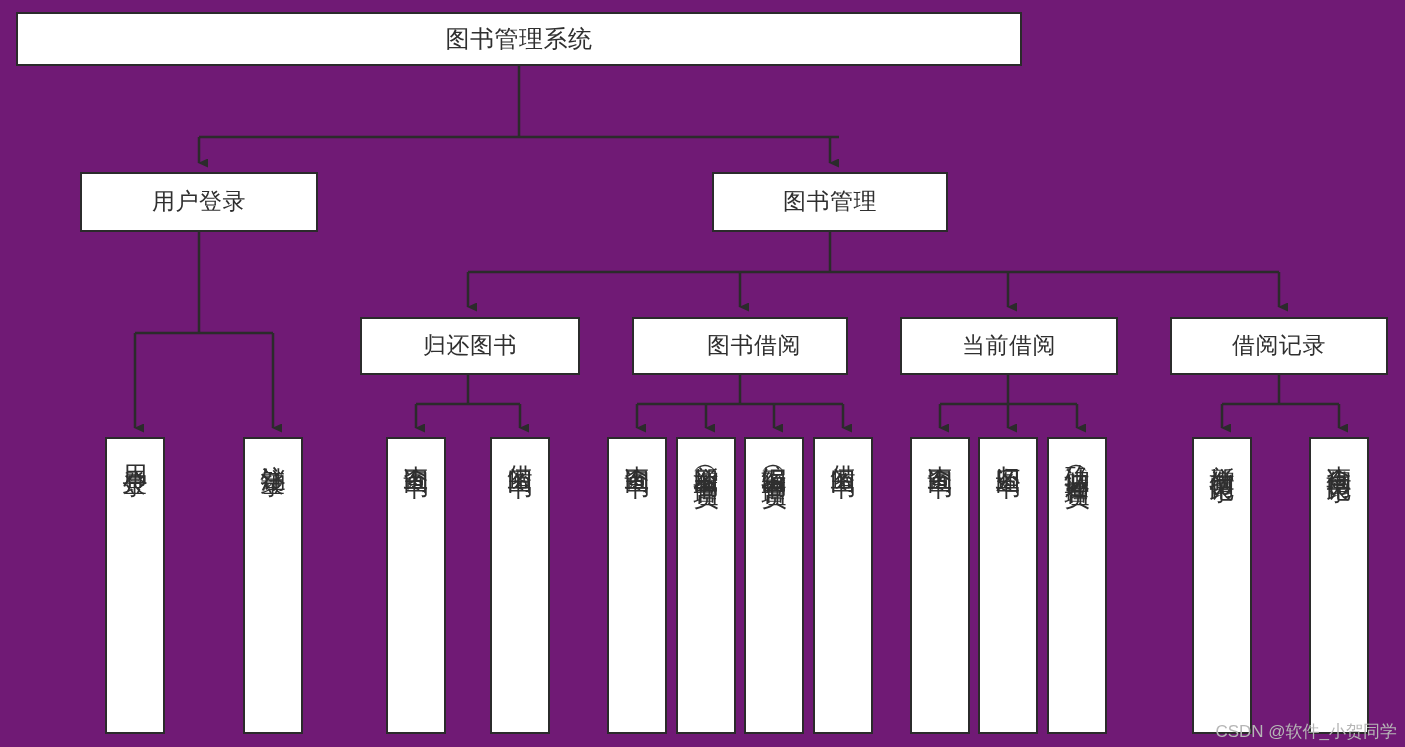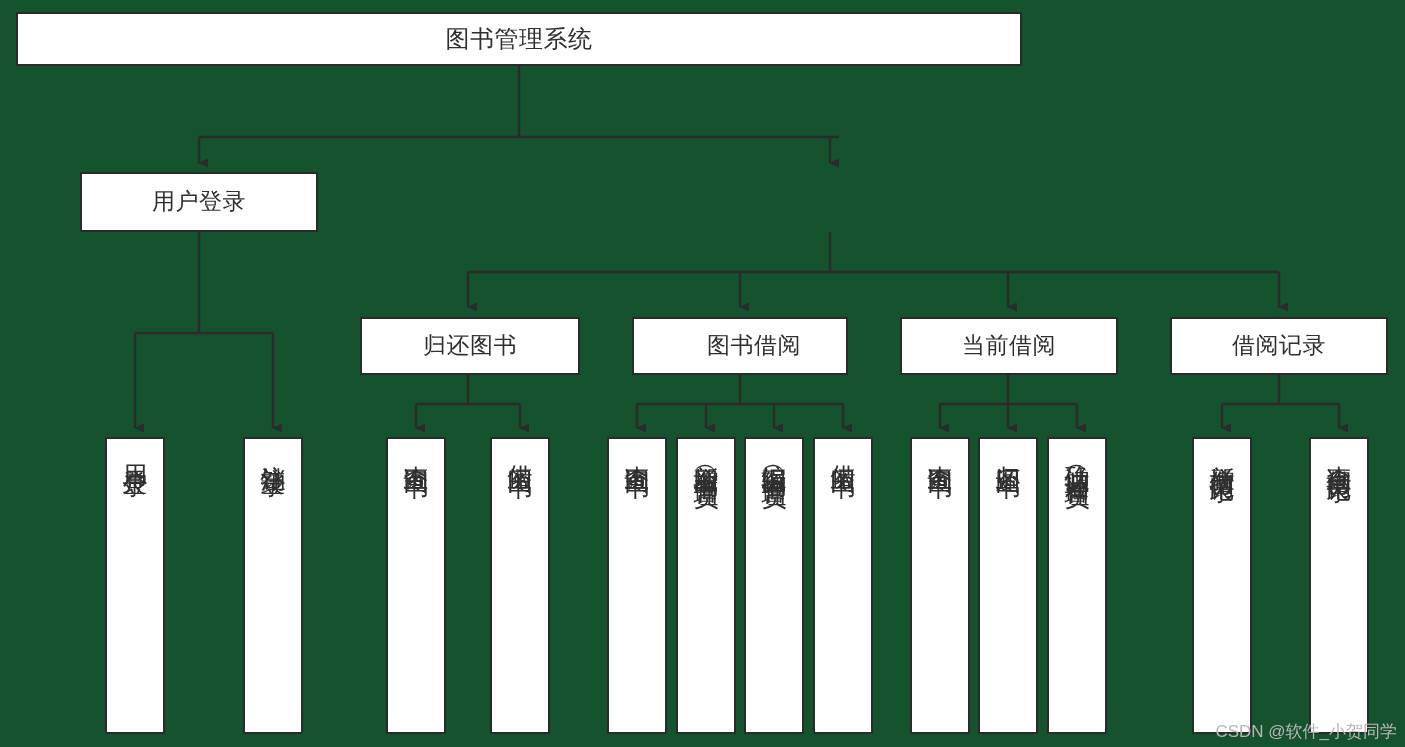--- a/index.html
+++ b/index.html
@@ -8,21 +8,21 @@
     padding: 0;
     background: #ffffff;
   }
   body {
     font-family: "Liberation Sans", "DejaVu Sans", sans-serif;
   }
   #diagram-root {
     position: relative;
     width: 1405px;
     height: 747px;
-    background: #14532d;
+    background: #701a75;
     overflow: hidden;
   }
   svg.connectors {
     position: absolute;
     left: 0;
     top: 0;
     width: 1405px;
     height: 747px;
     pointer-events: none;
   }
@@ -129,20 +129,23 @@
   </svg>
 
   <div class="node horiz root" style="left:16px; top:12px; width:1006px; height:54px;">
     <span class="node-label">图书管理系统</span>
   </div>
 
   <div class="node horiz" style="left:80px; top:172px; width:238px; height:60px;">
     <span class="node-label">用户登录</span>
   </div>
 
+  <div class="node horiz" style="left:712px; top:172px; width:236px; height:60px;">
+    <span class="node-label">图书管理</span>
+  </div>
 
   <div class="node horiz" style="left:360px; top:317px; width:220px; height:58px;">
     <span class="node-label">归还图书</span>
   </div>
 
   <div class="node horiz" style="left:632px; top:317px; width:216px; height:58px;padding-left:28px;">
     <span class="node-label">图书借阅</span>
   </div>
 
   <div class="node horiz" style="left:900px; top:317px; width:218px; height:58px;">

